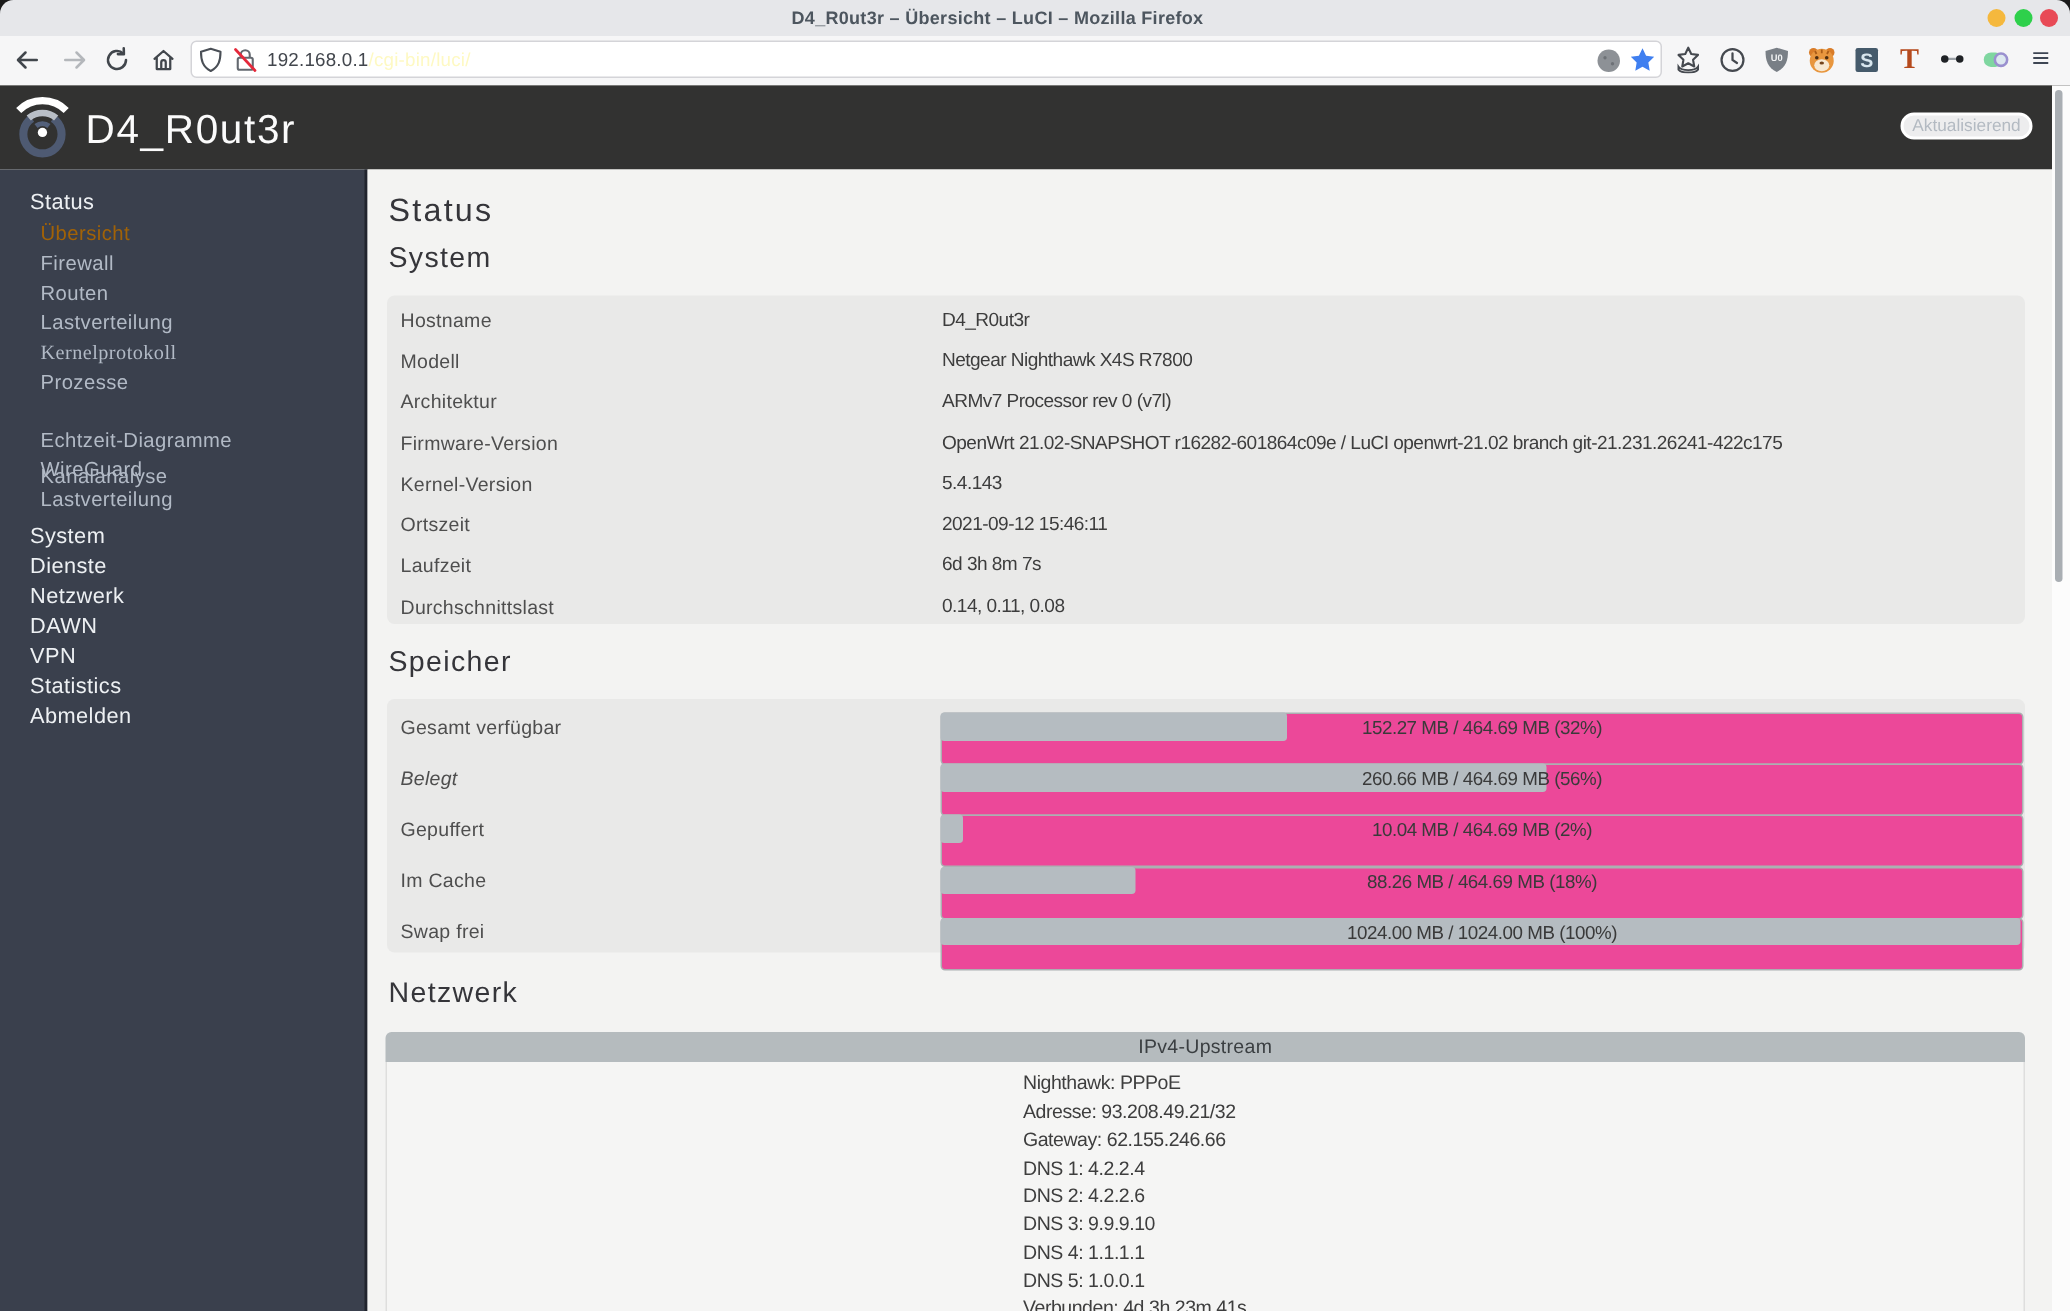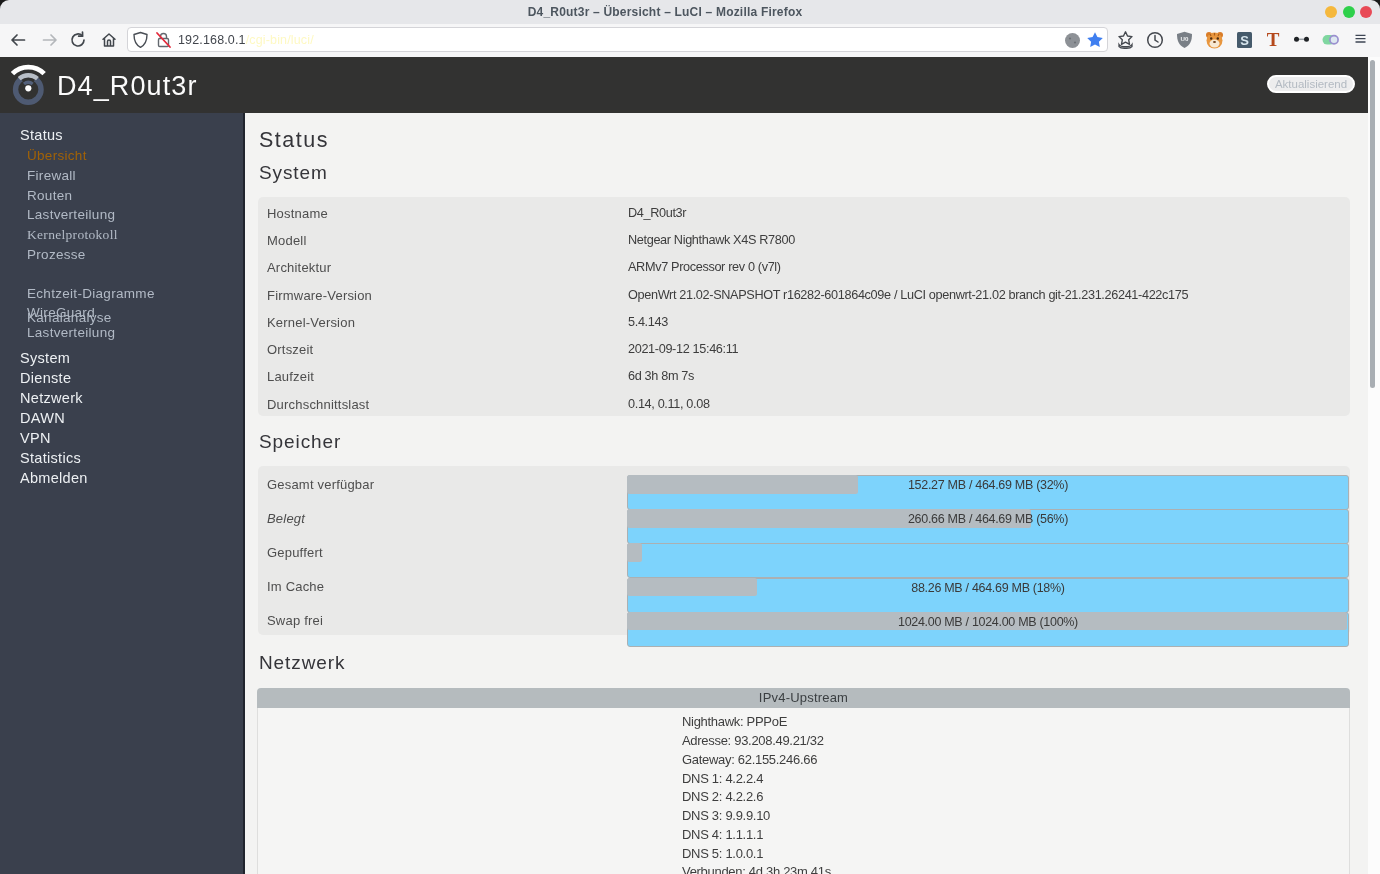--- a/index.html
+++ b/index.html
@@ -38,21 +38,21 @@
   .m2.act { color:#a16207; }
 
   #content { position:absolute; left:245px; top:113px; width:1123px; height:761px; background:#f3f3f2; }
   h2.ph { position:absolute; left:259px; font-size:21.5px; font-weight:500; color:#35353a; letter-spacing:1.5px; }
   h3.sh { position:absolute; left:259px; font-size:19px; font-weight:500; color:#35353a; letter-spacing:.9px; }
 
   .tbl { position:absolute; left:258px; width:1092px; background:#e9e9e8; border-radius:5px; }
   .lbl { position:absolute; left:267px; font-size:13px; color:#4e4e4e; letter-spacing:.2px; white-space:nowrap; }
   .val { position:absolute; left:628px; font-size:12.7px; color:#3d3d3d; letter-spacing:-0.35px; white-space:nowrap; }
 
-  .bar { position:absolute; left:627px; width:722px; height:35px; background:#7dd3fc;
+  .bar { position:absolute; left:627px; width:722px; height:35px; background:#ec4899;
     border:1px solid #abb0b2; border-radius:3px; }
   .fill { position:absolute; left:-1px; top:-1px; height:18.5px; background:#b5bcc1; border-radius:2.5px; }
   .bartext { position:absolute; left:0; top:2px; width:720px; text-align:center; font-size:12.5px; color:#3a3a3a; letter-spacing:-0.3px; }
 
   #nethead { position:absolute; left:257px; top:688px; width:1093px; height:20px;
     background:#b5bbbe; border-radius:4px 4px 0 0; text-align:center;
     font-size:13px; color:#3b3f42; line-height:20px; letter-spacing:.2px; }
   #netbody { position:absolute; left:257px; top:708px; width:1093px; height:166px;
     background:#f5f5f4; border-left:1px solid #dededd; border-right:1px solid #dededd; }
   .nl { position:absolute; left:682px; font-size:13px; color:#3e3e3e; letter-spacing:-0.3px; white-space:nowrap; }
@@ -217,20 +217,21 @@
     <div class="bartext">152.27 MB / 464.69 MB (32%)</div>
   </div>
 <div class="lbl" style="top:510.5px;font-style:italic;">Belegt</div>
 <div class="bar" style="top:509px;">
     <div class="fill" style="width:404px;"></div>
     <div class="bartext">260.66 MB / 464.69 MB (56%)</div>
   </div>
 <div class="lbl" style="top:544.8px;">Gepuffert</div>
 <div class="bar" style="top:543.3px;">
     <div class="fill" style="width:15px;"></div>
+    <div class="bartext">10.04 MB / 464.69 MB (2%)</div>
   </div>
 <div class="lbl" style="top:579px;">Im Cache</div>
 <div class="bar" style="top:577.5px;">
     <div class="fill" style="width:130px;"></div>
     <div class="bartext">88.26 MB / 464.69 MB (18%)</div>
   </div>
 <div class="lbl" style="top:613.2px;">Swap frei</div>
 <div class="bar" style="top:611.7px;">
     <div class="fill" style="width:720px;"></div>
     <div class="bartext">1024.00 MB / 1024.00 MB (100%)</div>

